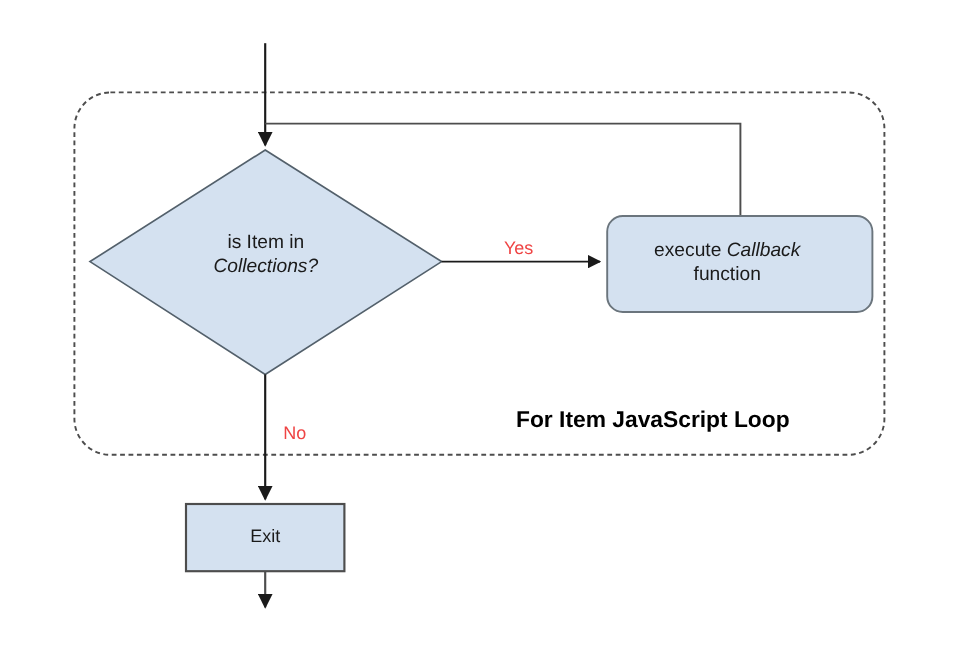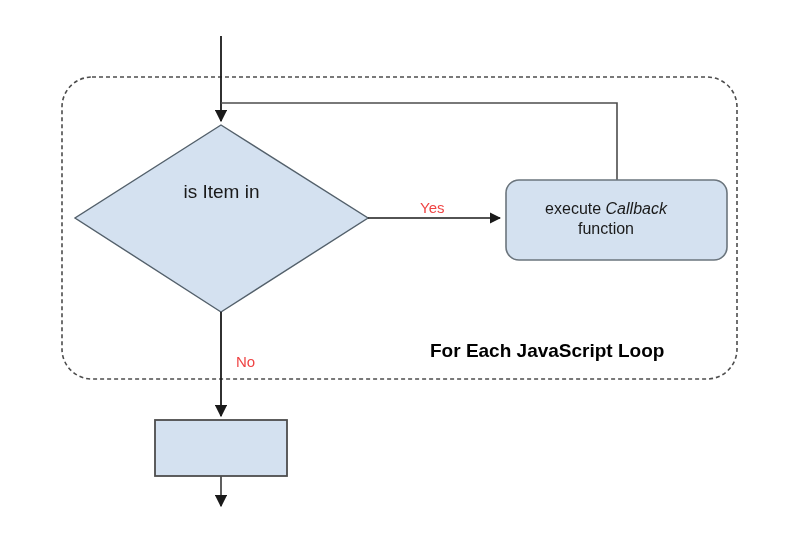--- a/index.html
+++ b/index.html
@@ -34,23 +34,23 @@
     white-space: nowrap;
   }
   .edge-label {
     position: absolute;
     color: #ef4444;
     font-size: 15px;
     white-space: nowrap;
   }
   #decision-label {
     left: 75px;
-    top: 180px;
+    top: 193px;
     width: 293px;
-    font-size: 19px;
+    font-size: 16px;
   }
   #decision-label .line2 {
     font-style: italic;
   }
   #callback-label {
     left: 506px;
     top: 199px;
     width: 200px;
     font-size: 16px;
   }
@@ -107,27 +107,29 @@
 
     <line x1="221" y1="312" x2="221" y2="416" stroke="#1a1a1a" stroke-width="1.8" marker-end="url(#arrowhead)"></line>
 
     <rect x="155" y="420" width="132" height="56" fill="#d4e1f0" stroke="#4d4d4d" stroke-width="1.8"></rect>
 
     <line x1="221" y1="476" x2="221" y2="506" stroke="#4d4d4d" stroke-width="1.8" marker-end="url(#arrowhead)"></line>
   </svg>
 
   <div class="node-text" id="decision-label">
     <span class="line1">is Item in</span><br>
+    <span class="line2">Collections?</span>
   </div>
 
   <div class="node-text" id="callback-label">
     <span>execute </span><span class="em">Callback</span><br>
     <span>function</span>
   </div>
 
+  <div class="node-text" id="exit-label">Exit</div>
 
   <div class="edge-label" id="label-yes">Yes</div>
 
   <div class="edge-label" id="label-no">No</div>
 
-  <div id="loop-title">For Each JavaScript Loop</div>
+  <div id="loop-title">For Item JavaScript Loop</div>
 
 </div>
 
 </body></html>

